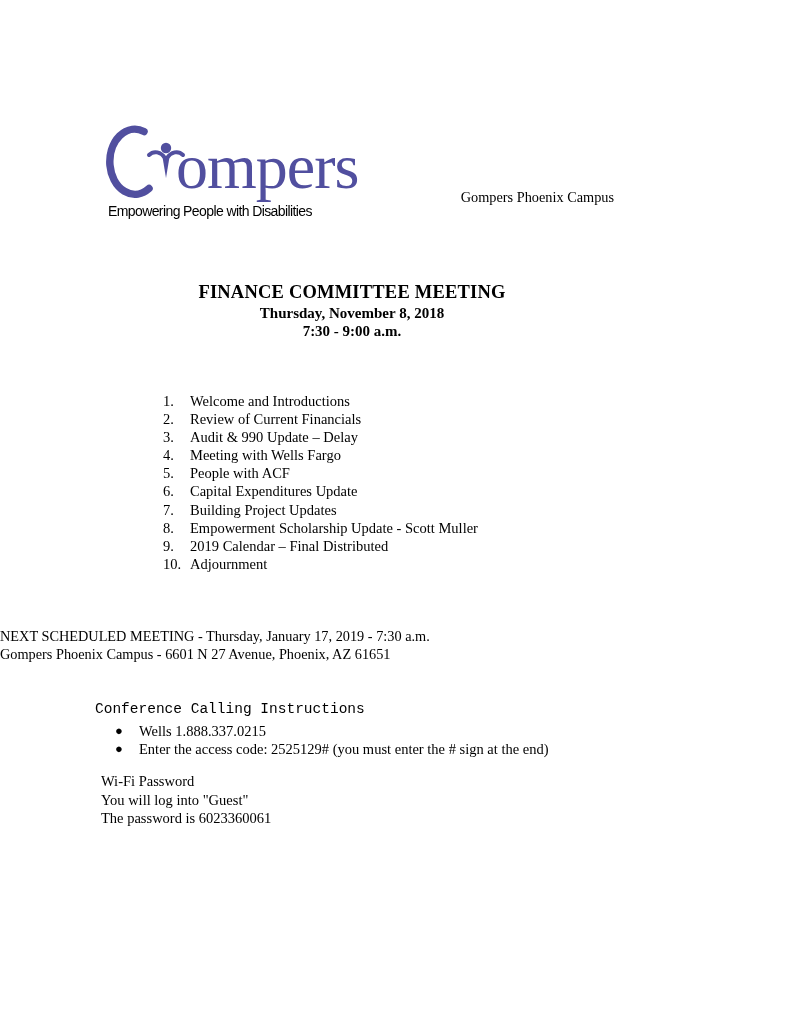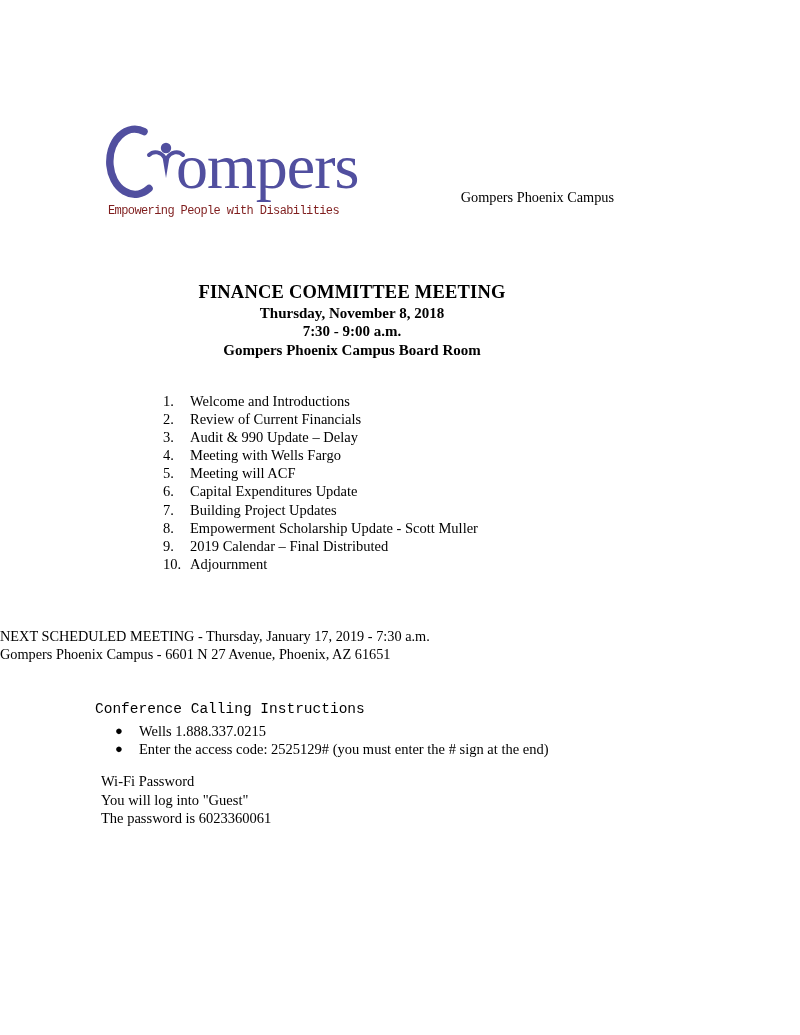--- a/index.html
+++ b/index.html
@@ -34,25 +34,25 @@
     font-size: 64px;
     line-height: 1;
     letter-spacing: -1px;
     color: #514f9f;
     white-space: nowrap;
   }
   .logo-tagline {
     position: absolute;
     left: 108px;
     top: 200px;
-    font-family: Liberation Mono, monospace;
-    font-size: 12px;
+    font-family: Liberation Sans, sans-serif;
+    font-size: 14px;
     line-height: 22px;
     letter-spacing: -0.6px;
-    color: #7f1d1d;
+    color: #000000;
     white-space: nowrap;
   }
 
   
   .campus-address {
     position: absolute;
     right: 90px;
     top: 189px;
     text-align: right;
     font-size: 14.3px;
@@ -176,21 +176,20 @@
   <div class="logo-tagline">Empowering People with Disabilities</div>
 
   <div class="campus-address">
     <div>Gompers Phoenix Campus</div>
   </div>
 
   <div class="title-block">
     <h1 class="doc-title">FINANCE COMMITTEE MEETING</h1>
     <div class="sub-line">Thursday, November 8, 2018</div>
     <div class="sub-line">7:30 - 9:00 a.m.</div>
-    <div class="sub-line">Gompers Phoenix Campus Board Room</div>
   </div>
 
   <ol class="agenda-list">
     <li>
       <span class="num">1.</span>
       <span>Welcome and Introductions</span>
     </li>
     <li>
       <span class="num">2.</span>
       <span>Review of Current Financials</span>
@@ -198,21 +197,21 @@
     <li>
       <span class="num">3.</span>
       <span>Audit &amp; 990 Update – Delay</span>
     </li>
     <li>
       <span class="num">4.</span>
       <span>Meeting with Wells Fargo</span>
     </li>
     <li>
       <span class="num">5.</span>
-      <span>Meeting will ACF</span>
+      <span>People with ACF</span>
     </li>
     <li>
       <span class="num">6.</span>
       <span>Capital Expenditures Update</span>
     </li>
     <li>
       <span class="num">7.</span>
       <span>Building Project Updates</span>
     </li>
     <li>

